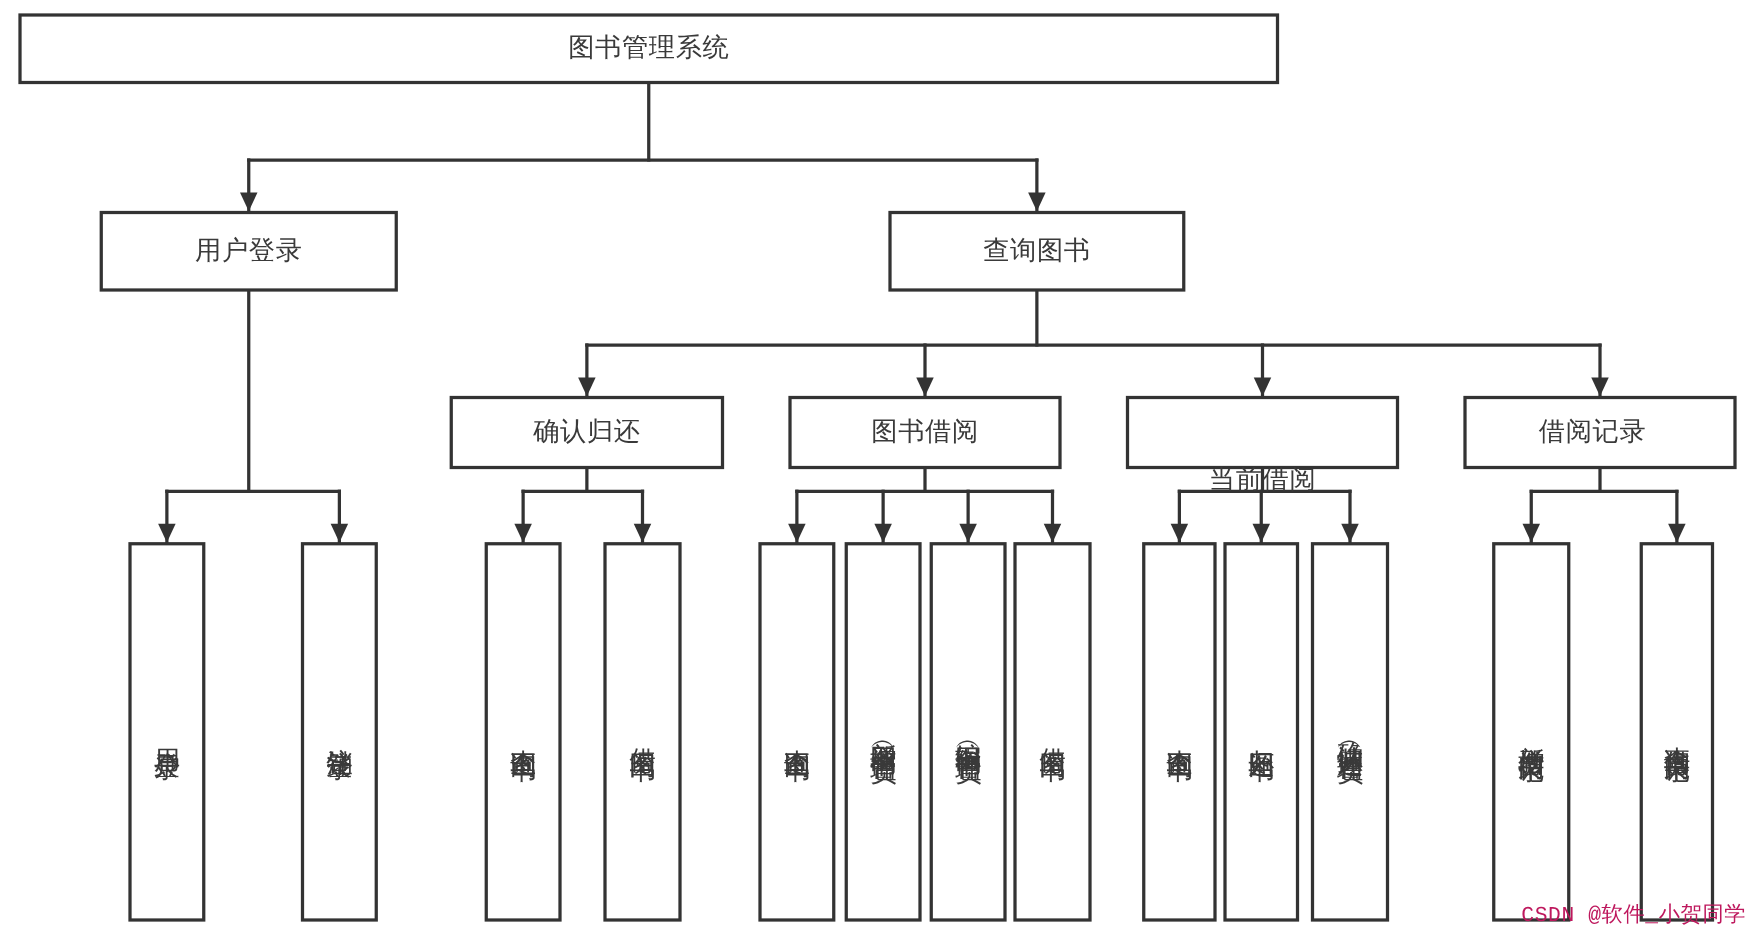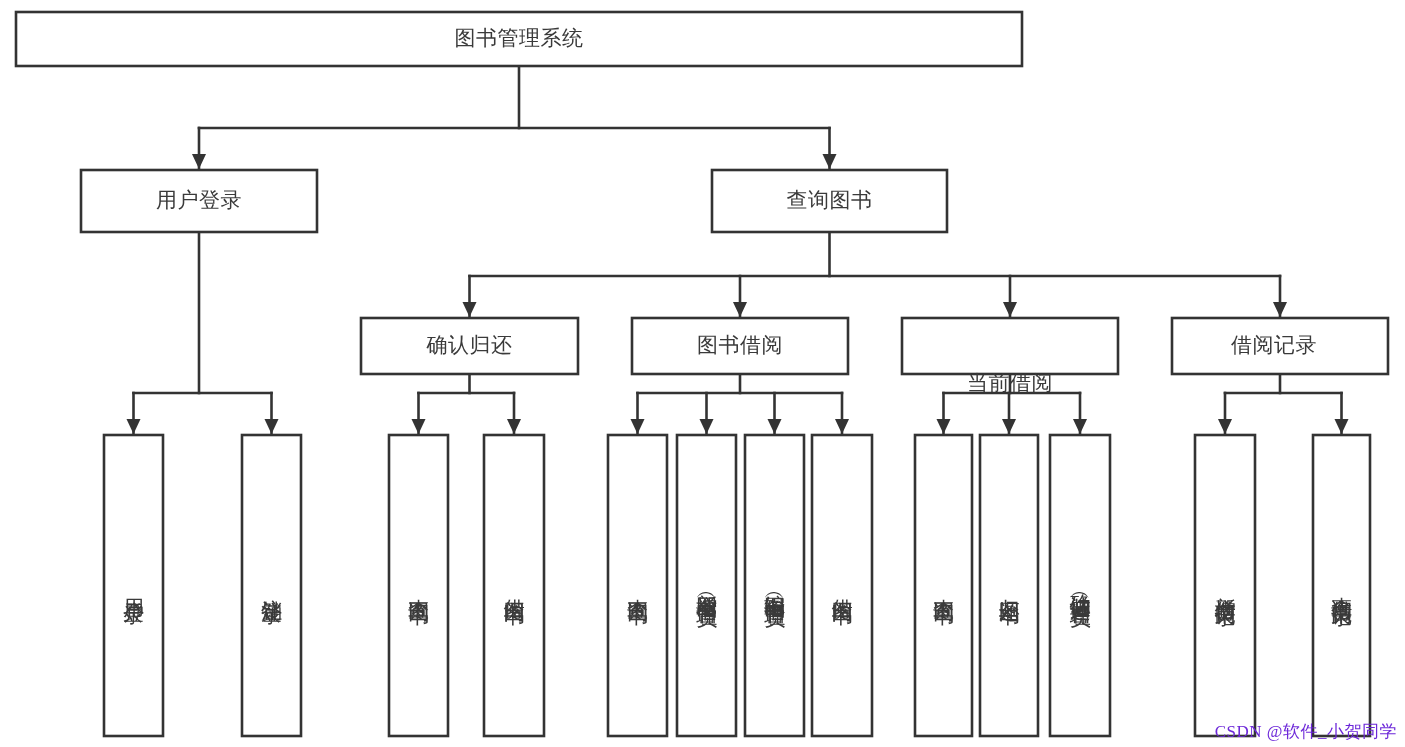--- a/index.html
+++ b/index.html
@@ -61,22 +61,22 @@
     text-orientation: upright;
     font-size: 21px;
     line-height: 1.25;
     letter-spacing: 2px;
   }
   #watermark {
     position: absolute;
     right: 8px;
     bottom: 4px;
     font-size: 17px;
-    color: #6d28d9;
-    font-family: Liberation Serif, serif;
+    color: #be185d;
+    font-family: Liberation Mono, monospace;
     letter-spacing: 0.5px;
     white-space: nowrap;
   }
 </style>
 </head>
 <body>
 
 <div id="diagram-root">
 
   <svg id="tree-svg" viewBox="0 0 1405 747" xmlns="http://www.w3.org/2000/svg">

